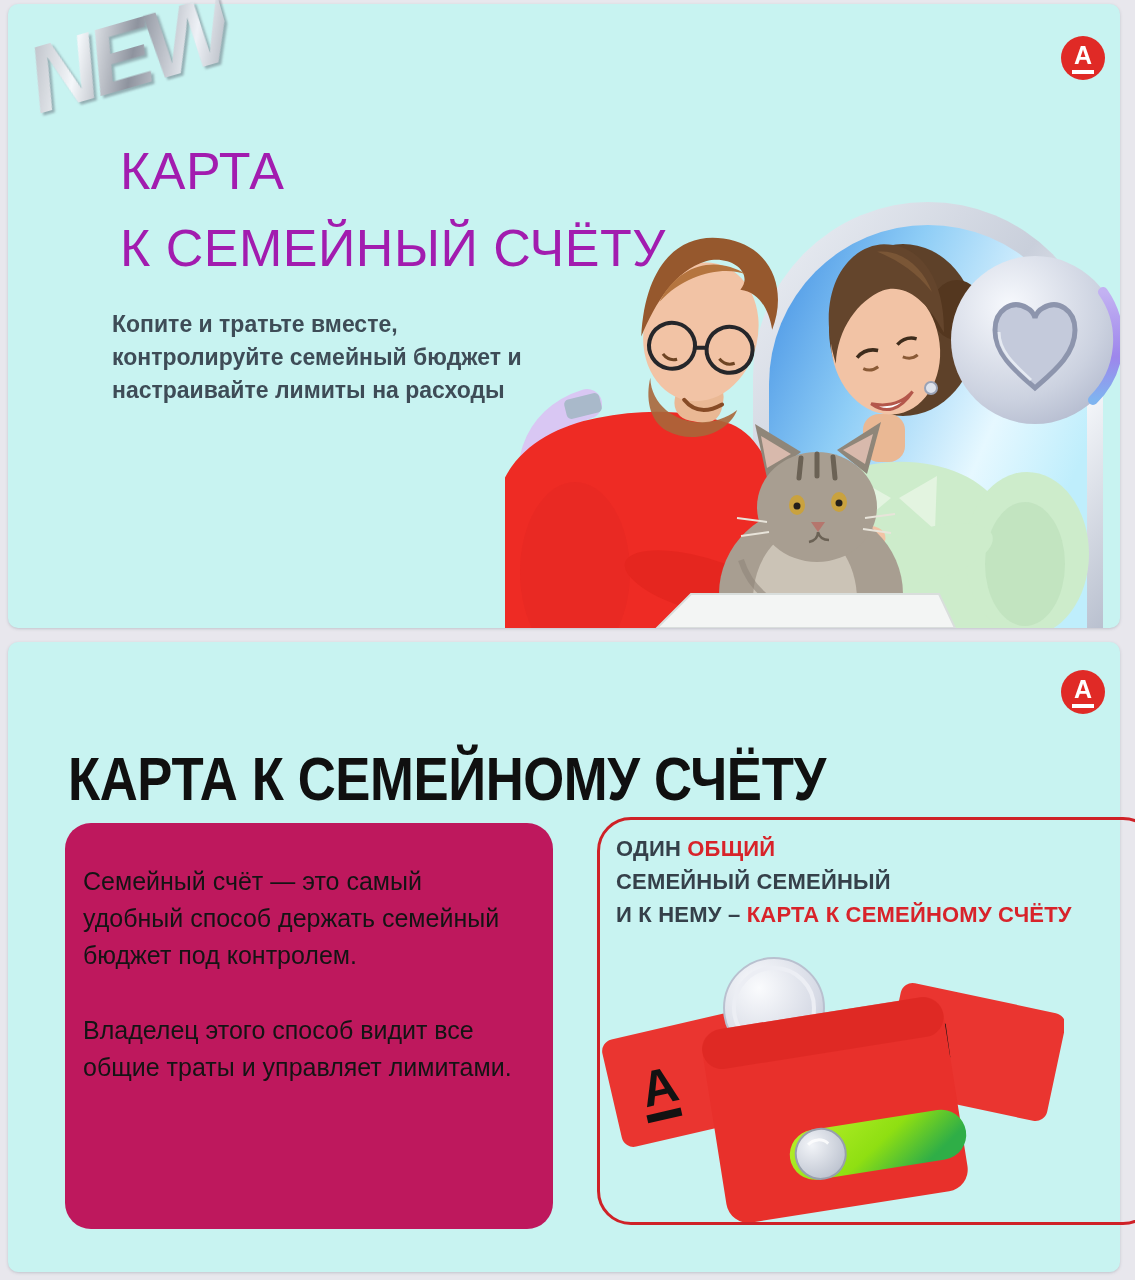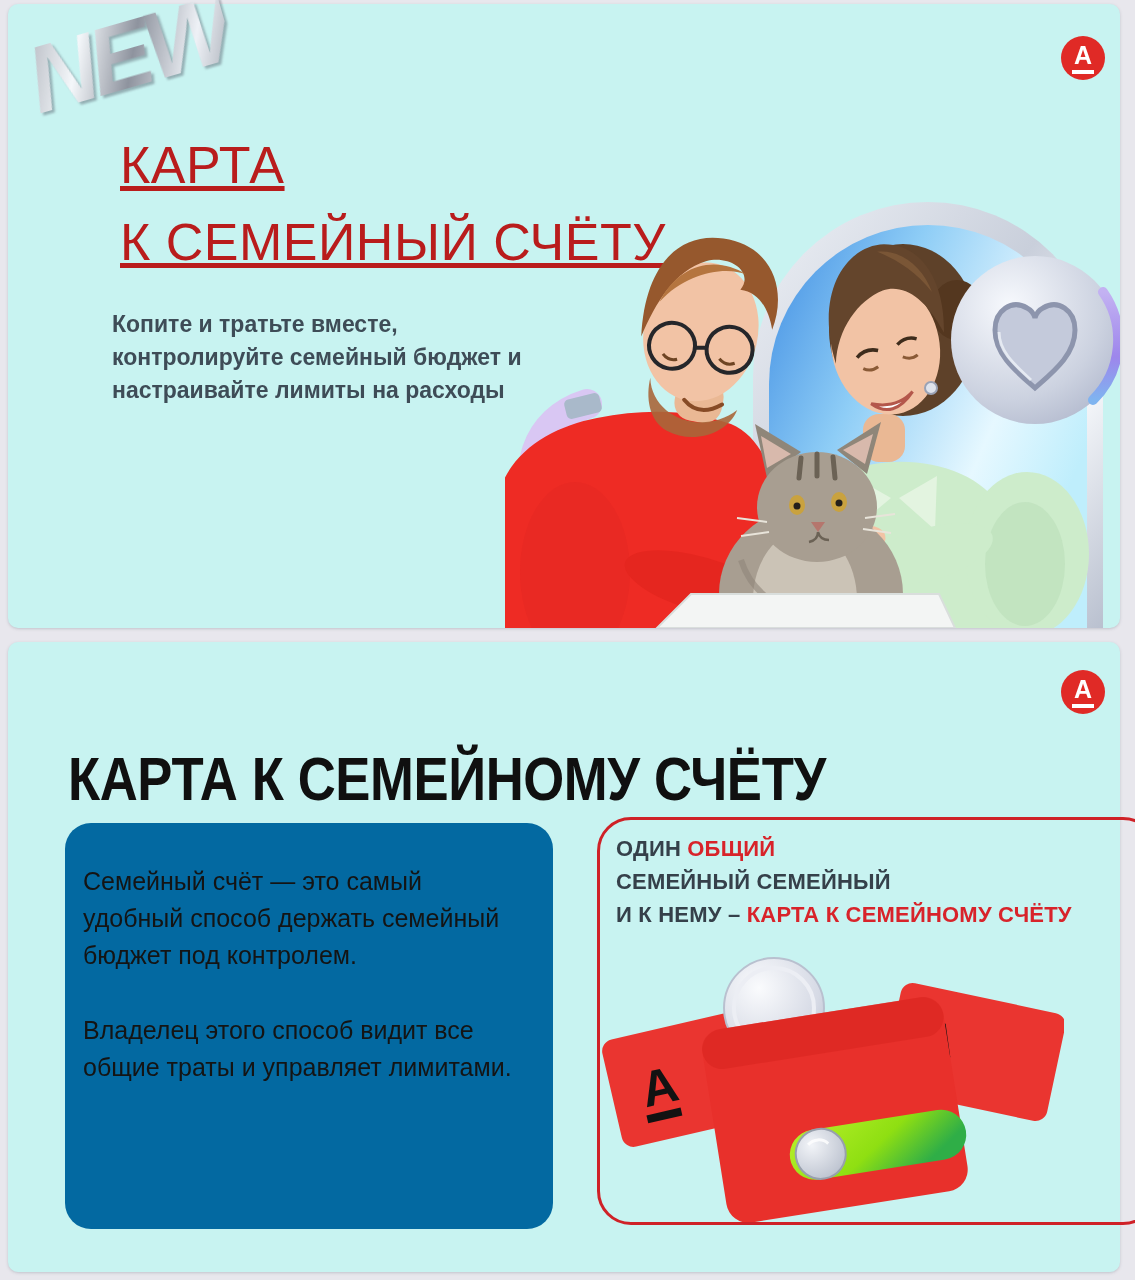--- a/index.html
+++ b/index.html
@@ -18,22 +18,22 @@
   
   .new-badge{
     position:absolute;left:18px;top:-4px;
     font-size:95px;font-weight:800;font-style:italic;letter-spacing:-6px;
     transform:rotate(-16deg);transform-origin:center;
     background-image:linear-gradient(115deg,#a7abb4 0%,#f4f7fa 28%,#8e939e 52%,#eef1f6 78%,#9aa0aa 100%);
     -webkit-background-clip:text;background-clip:text;color:transparent;
     filter:drop-shadow(2px 3px 1px rgba(70,75,90,.40));
   }
   .s1-title{
-    position:absolute;left:112px;top:88px;
-    font-size:52px;line-height:77px;color:#b91c1c;letter-spacing:.5px;font-weight:400;text-decoration:underline;
+    position:absolute;left:112px;top:94px;
+    font-size:52px;line-height:77px;color:#a21caf;letter-spacing:.5px;font-weight:400;
   }
   .s1-sub{
     position:absolute;left:104px;top:304px;width:420px;
     font-size:23px;line-height:33px;font-weight:600;color:#3e4c57;
   }
   .logo-badge{
     position:absolute;width:44px;height:44px;border-radius:50%;
     background:#e02a26;display:flex;align-items:center;justify-content:center;
   }
   .logo-badge .logo-a{
@@ -45,21 +45,21 @@
   .photo-svg{position:absolute;left:497px;top:188px;width:615px;height:436px;}
 
   
   .s2-title{
     position:absolute;left:60px;top:50px;
     font-size:62px;font-weight:800;color:#101010;letter-spacing:-.5px;
     transform:scale(.85,1);transform-origin:0 0;white-space:nowrap;
   }
   .white-card{
     position:absolute;left:57px;top:181px;width:488px;height:406px;
-    background:#0369a1;border-radius:26px;box-sizing:border-box;
+    background:#be185d;border-radius:26px;box-sizing:border-box;
     padding:40px 26px 0 18px;
   }
   .white-card p{
     margin:0;font-size:25px;line-height:37px;color:#141414;
   }
   .white-card p + p{margin-top:38px;}
   .red-card{
     position:absolute;left:589px;top:175px;width:560px;height:408px;
     box-sizing:border-box;border:3px solid #cf2127;border-radius:34px;
     padding:12px 10px 0 16px;

